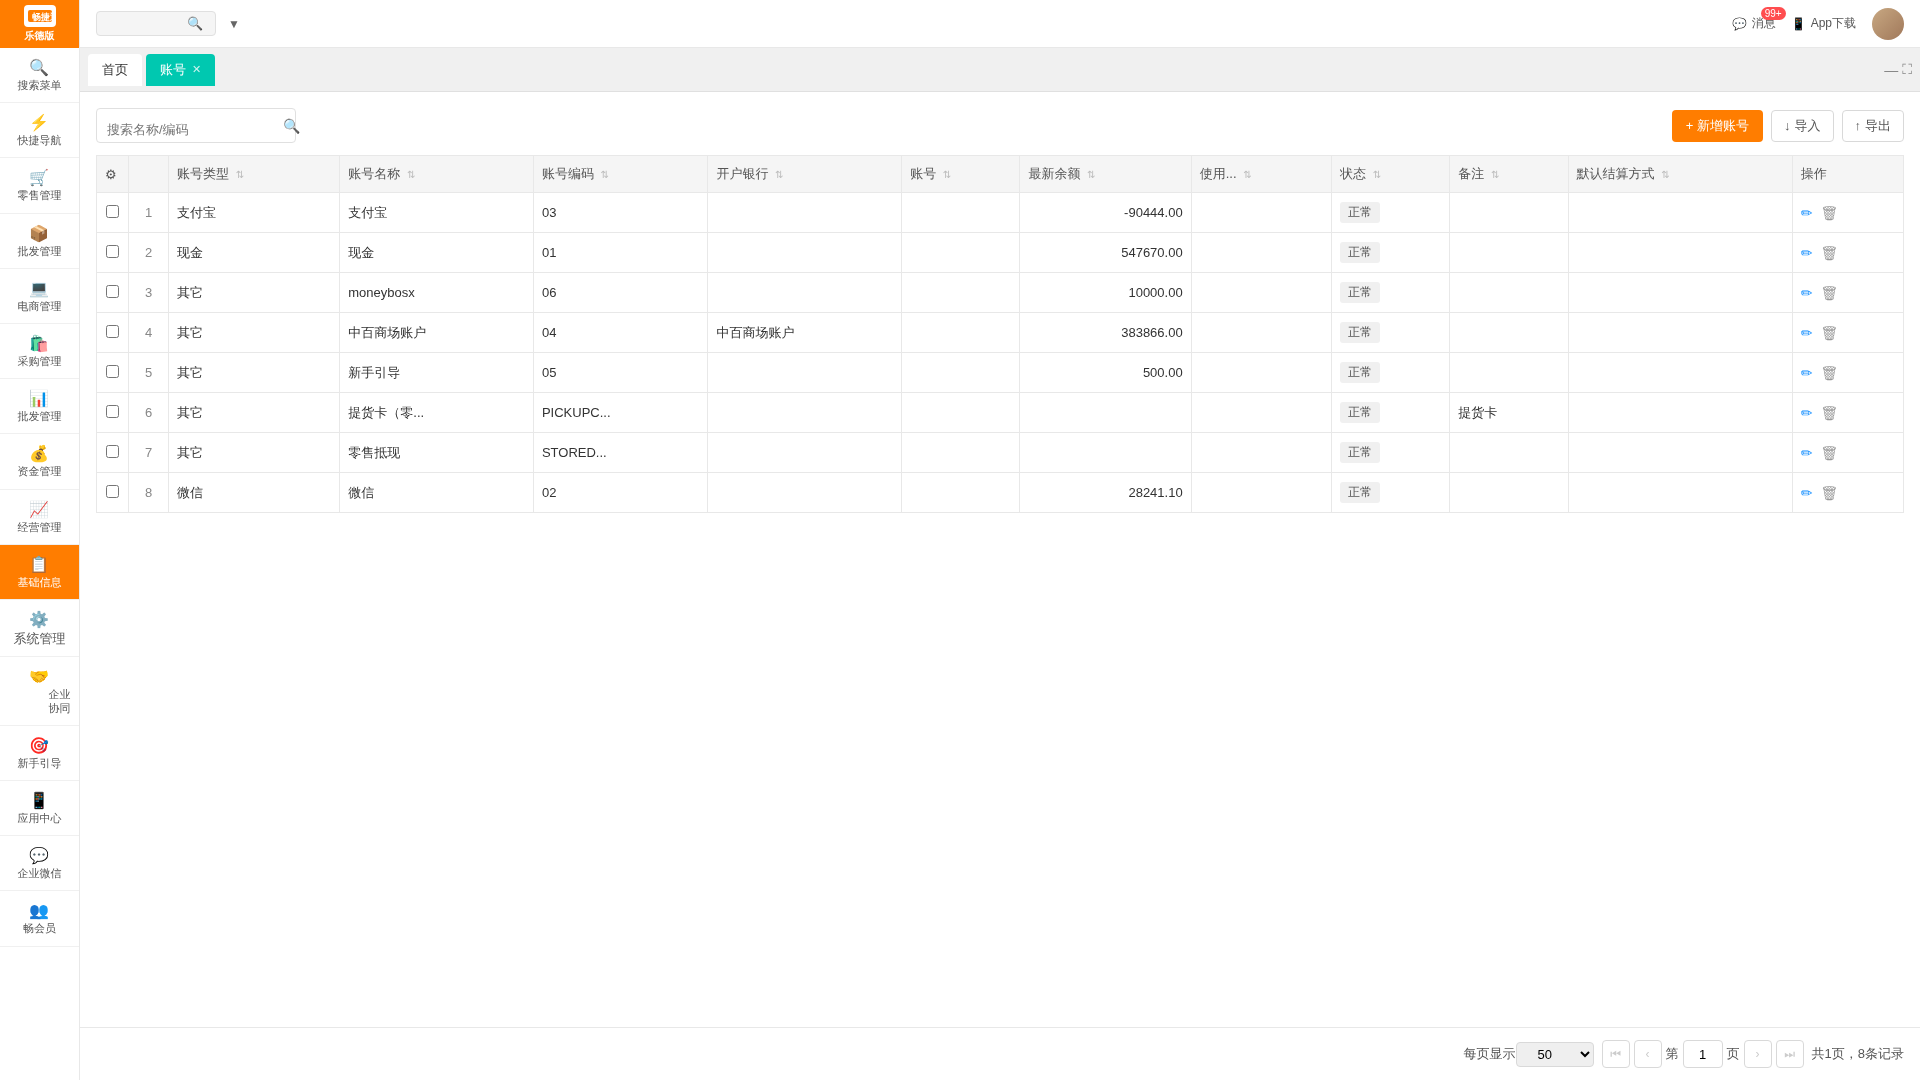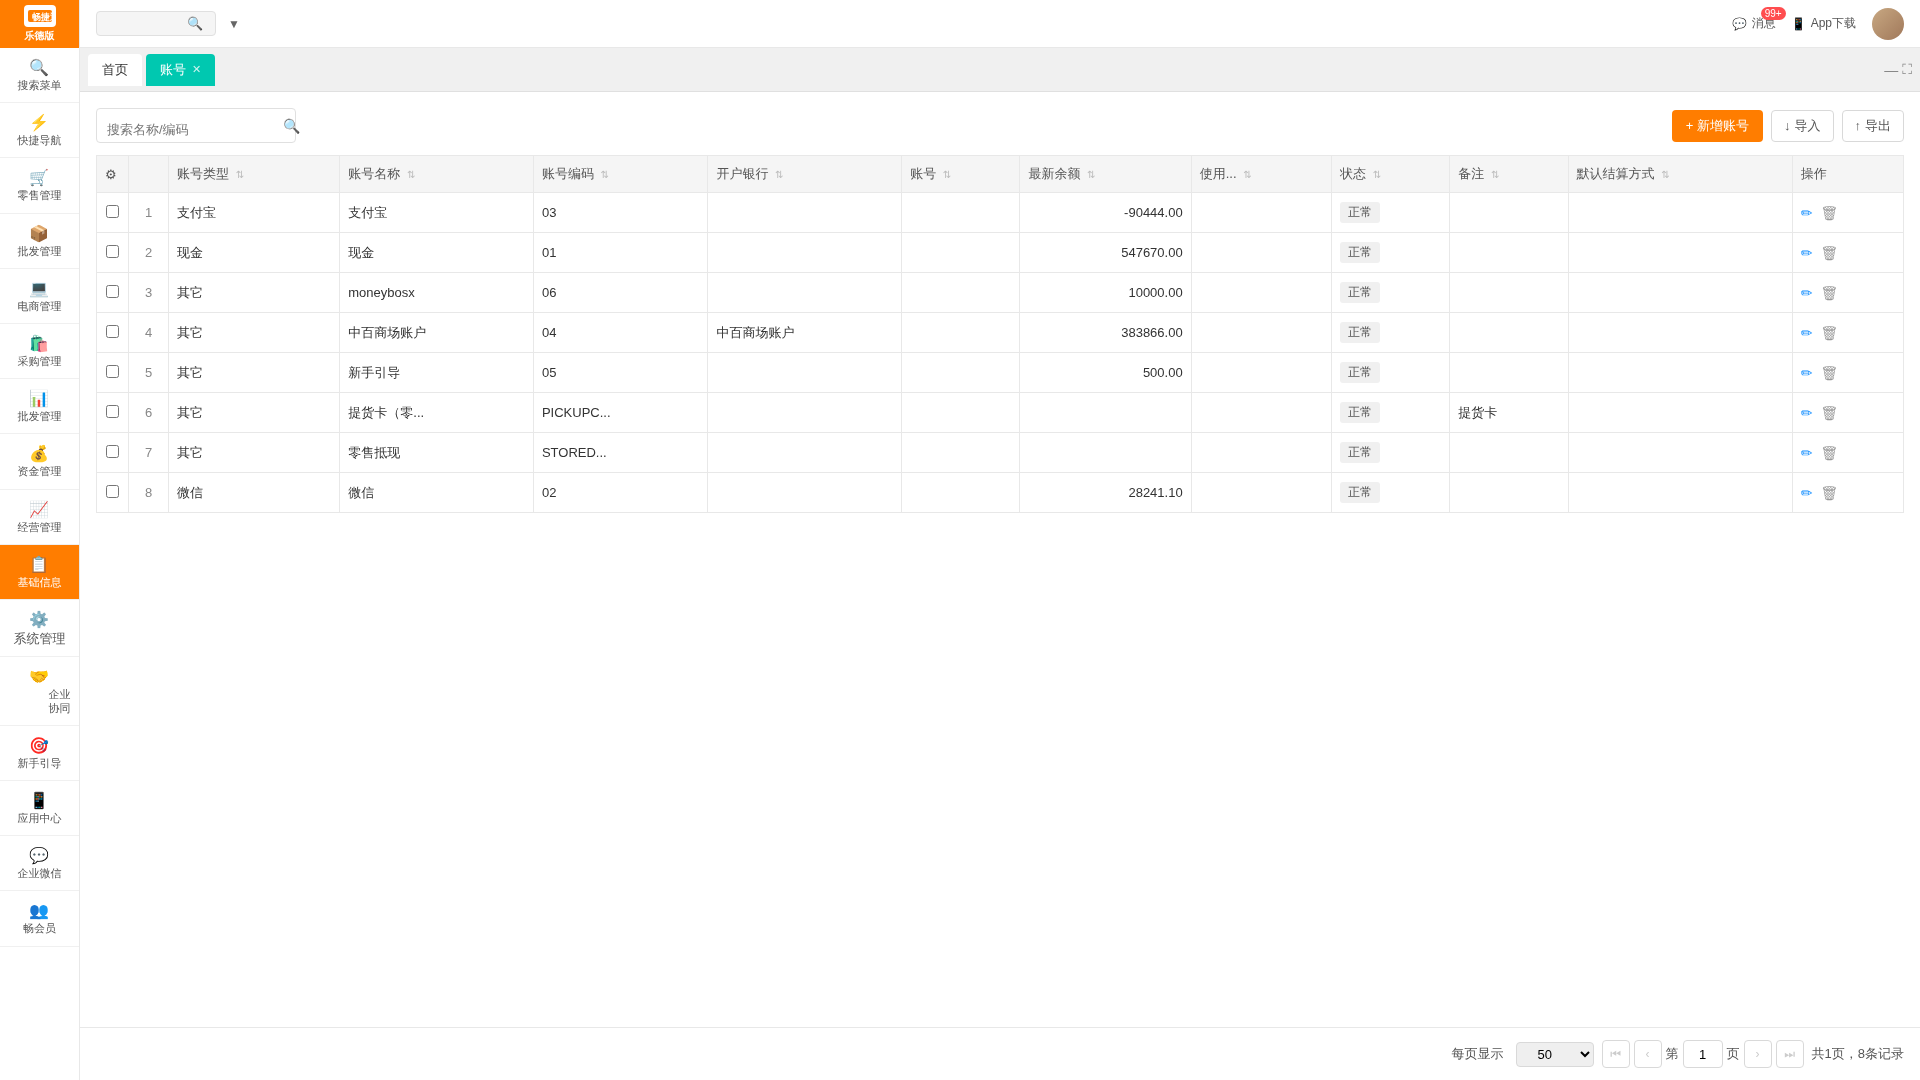--- a/index.html
+++ b/index.html
@@ -223,21 +223,21 @@
       padding: 12px 16px;
       border-top: 1px solid #e8e8e8;
       gap: 8px;
       font-size: 13px;
       color: #555;
       background: white;
     }
     .page-size-select {
       display: flex;
       align-items: center;
-      gap: 12px;
+      gap: 0;
     }
     .page-size-select select {
       border: 1px solid #d9d9d9;
       border-radius: 4px;
       padding: 3px 17px;
       font-size: 13px;
       outline: none;
     }
     .page-nav { display: flex; align-items: center; gap: 4px; }
     .page-btn {

